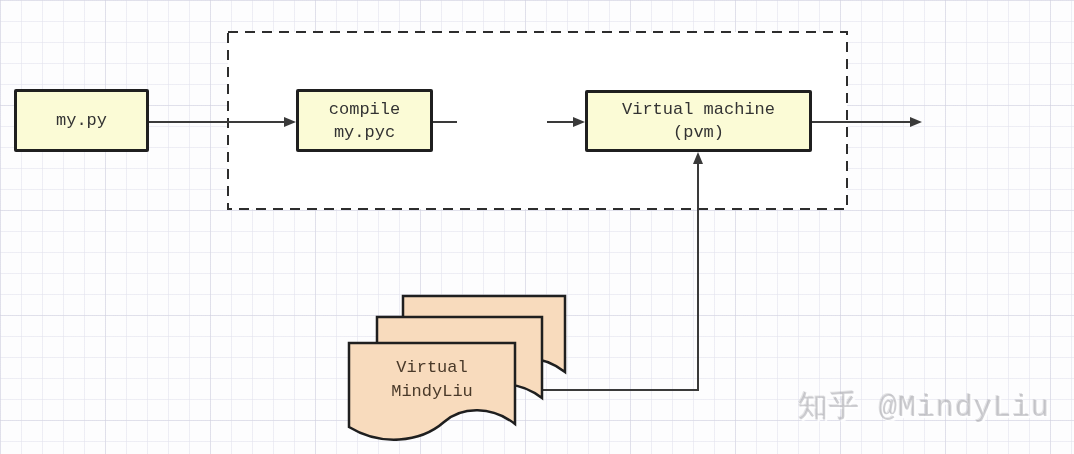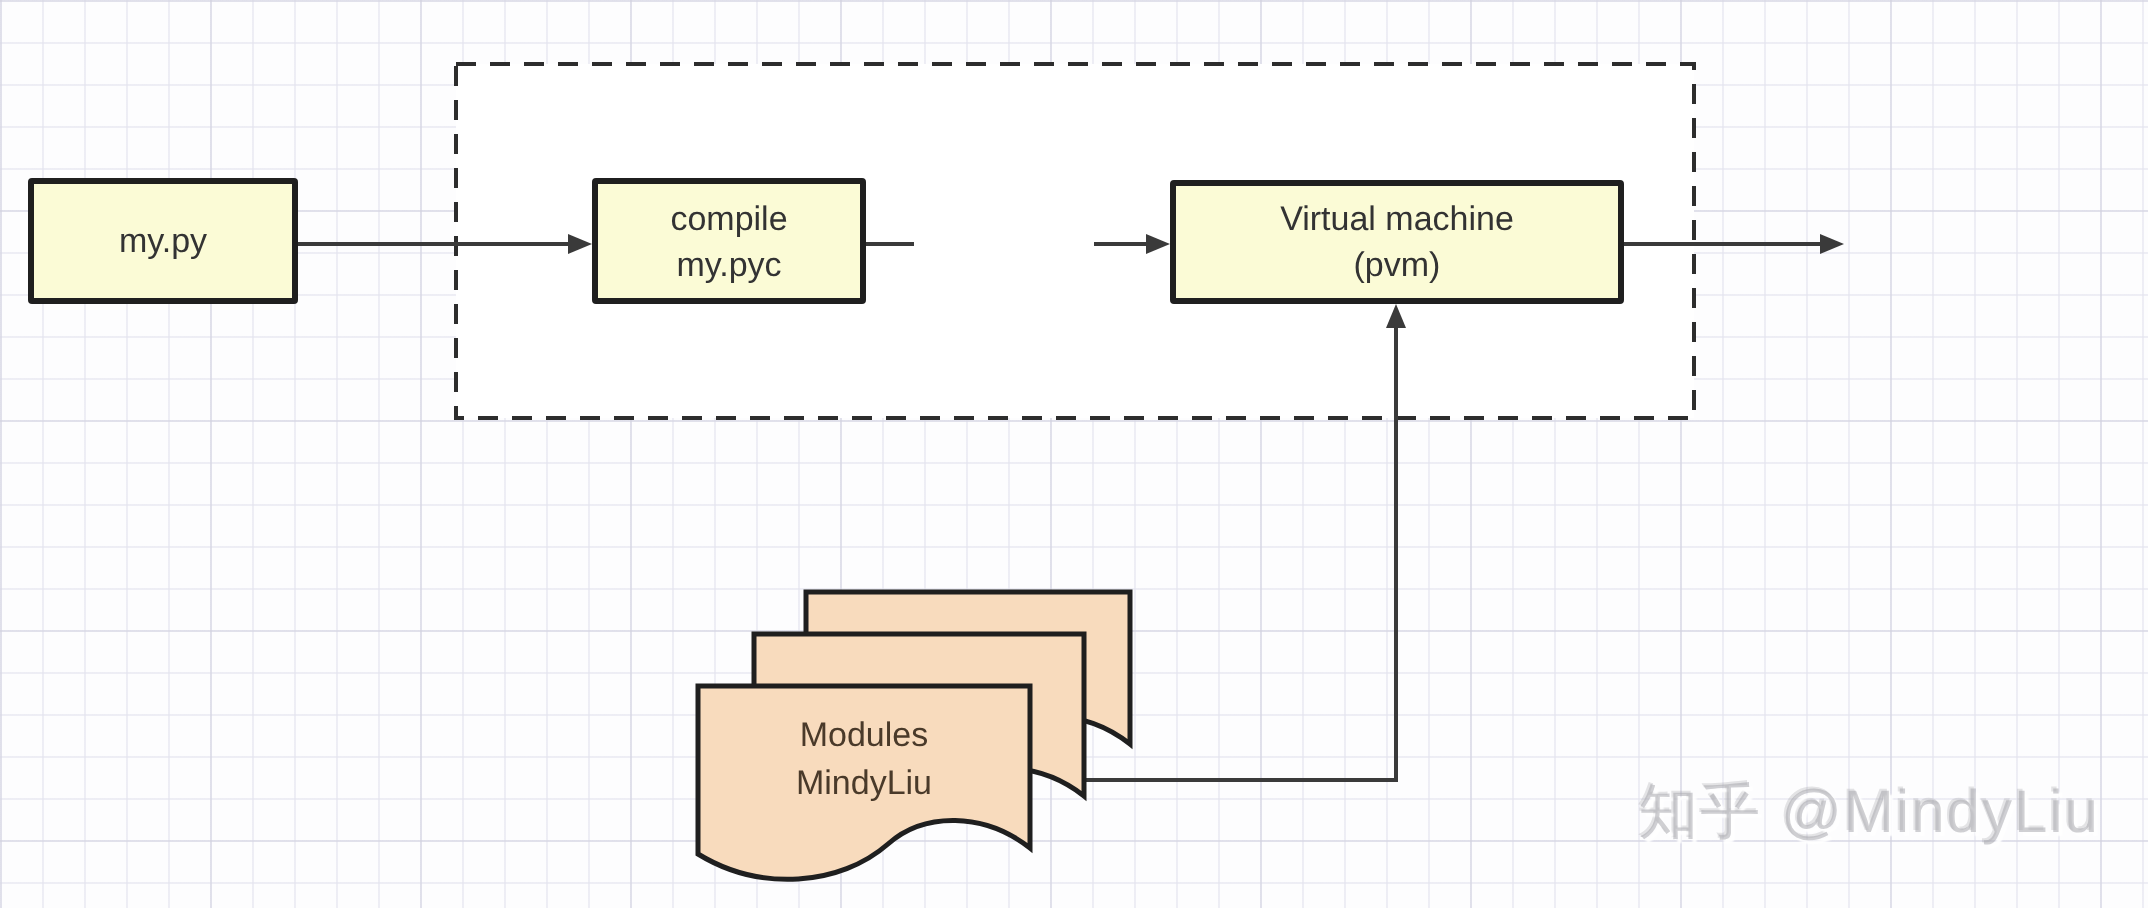--- a/index.html
+++ b/index.html
@@ -1,18 +1,18 @@
 <!DOCTYPE html>
 <html><head>
 <meta charset="utf-8">
 <style>
   html,body{margin:0;padding:0;}
   .canvas{
     position:relative; width:1074px; height:454px; overflow:hidden;
-    font-family:Liberation Sans, sans-serif;
+    font-family:Liberation Mono, monospace;
     background-color:#fdfdfe;
     background-image:
       linear-gradient(to right, rgba(208,208,222,.45) 1px, transparent 1px),
       linear-gradient(to bottom, rgba(208,208,222,.45) 1px, transparent 1px),
       linear-gradient(to right, rgba(228,228,238,.6) 1px, transparent 1px),
       linear-gradient(to bottom, rgba(228,228,238,.6) 1px, transparent 1px);
     background-size:105px 105px,105px 105px,21px 21px,21px 21px;
   }
   svg.layer{position:absolute;left:0;top:0;z-index:1;}
   .node{
@@ -80,19 +80,19 @@
   </div>
 
   <div class="node node-vm">
     <span>Virtual machine</span>
     <span>(pvm)</span>
   </div>
 
 
 
   <div class="doc-label">
-    <div>Modules</div>
+    <div>Virtual</div>
     <div>MindyLiu</div>
   </div>
 
   <div class="watermark">知乎 @MindyLiu</div>
 
 </div>
 
 </body></html>

